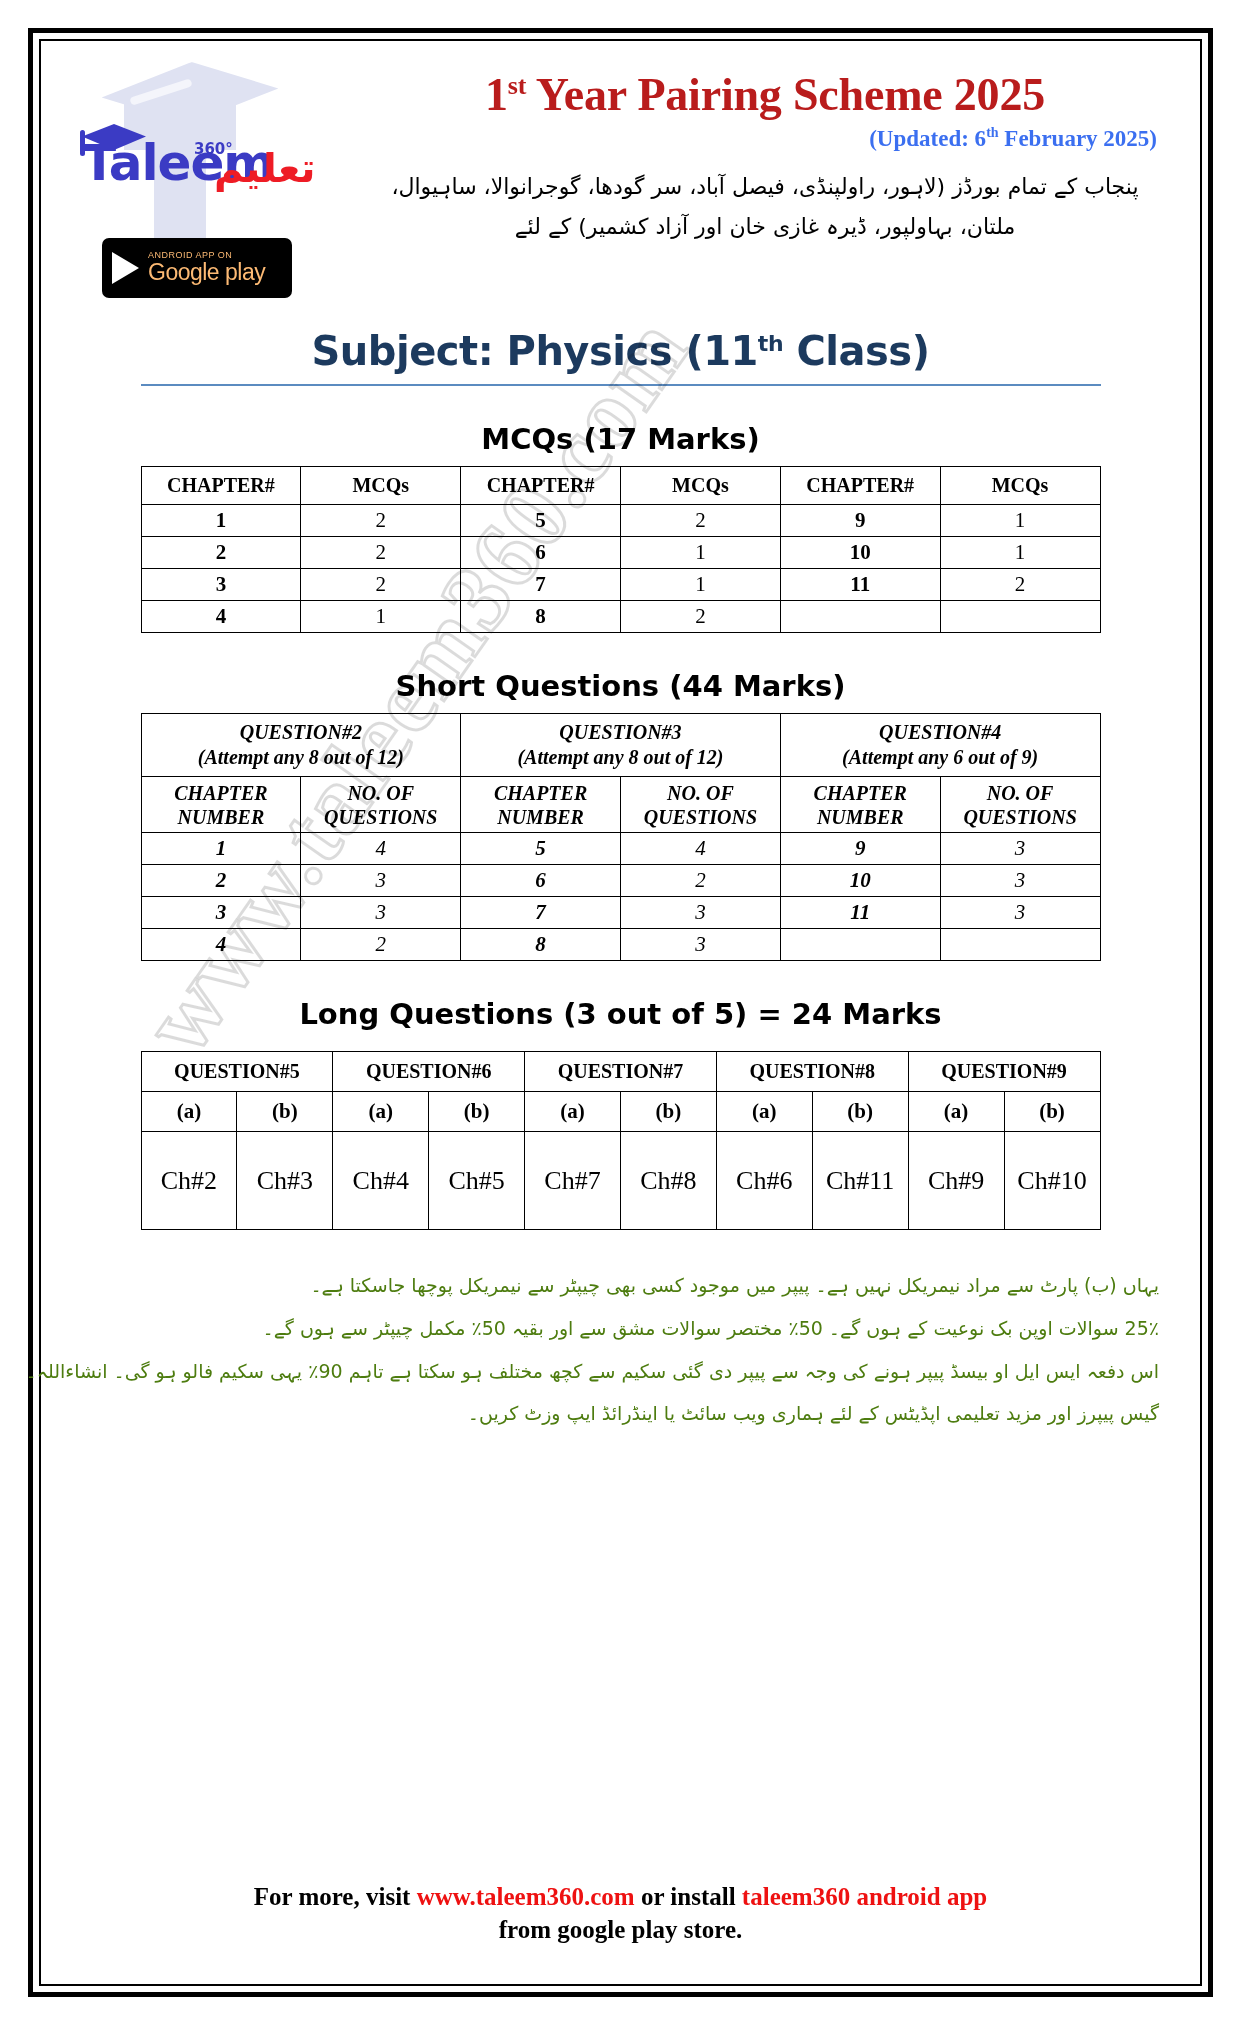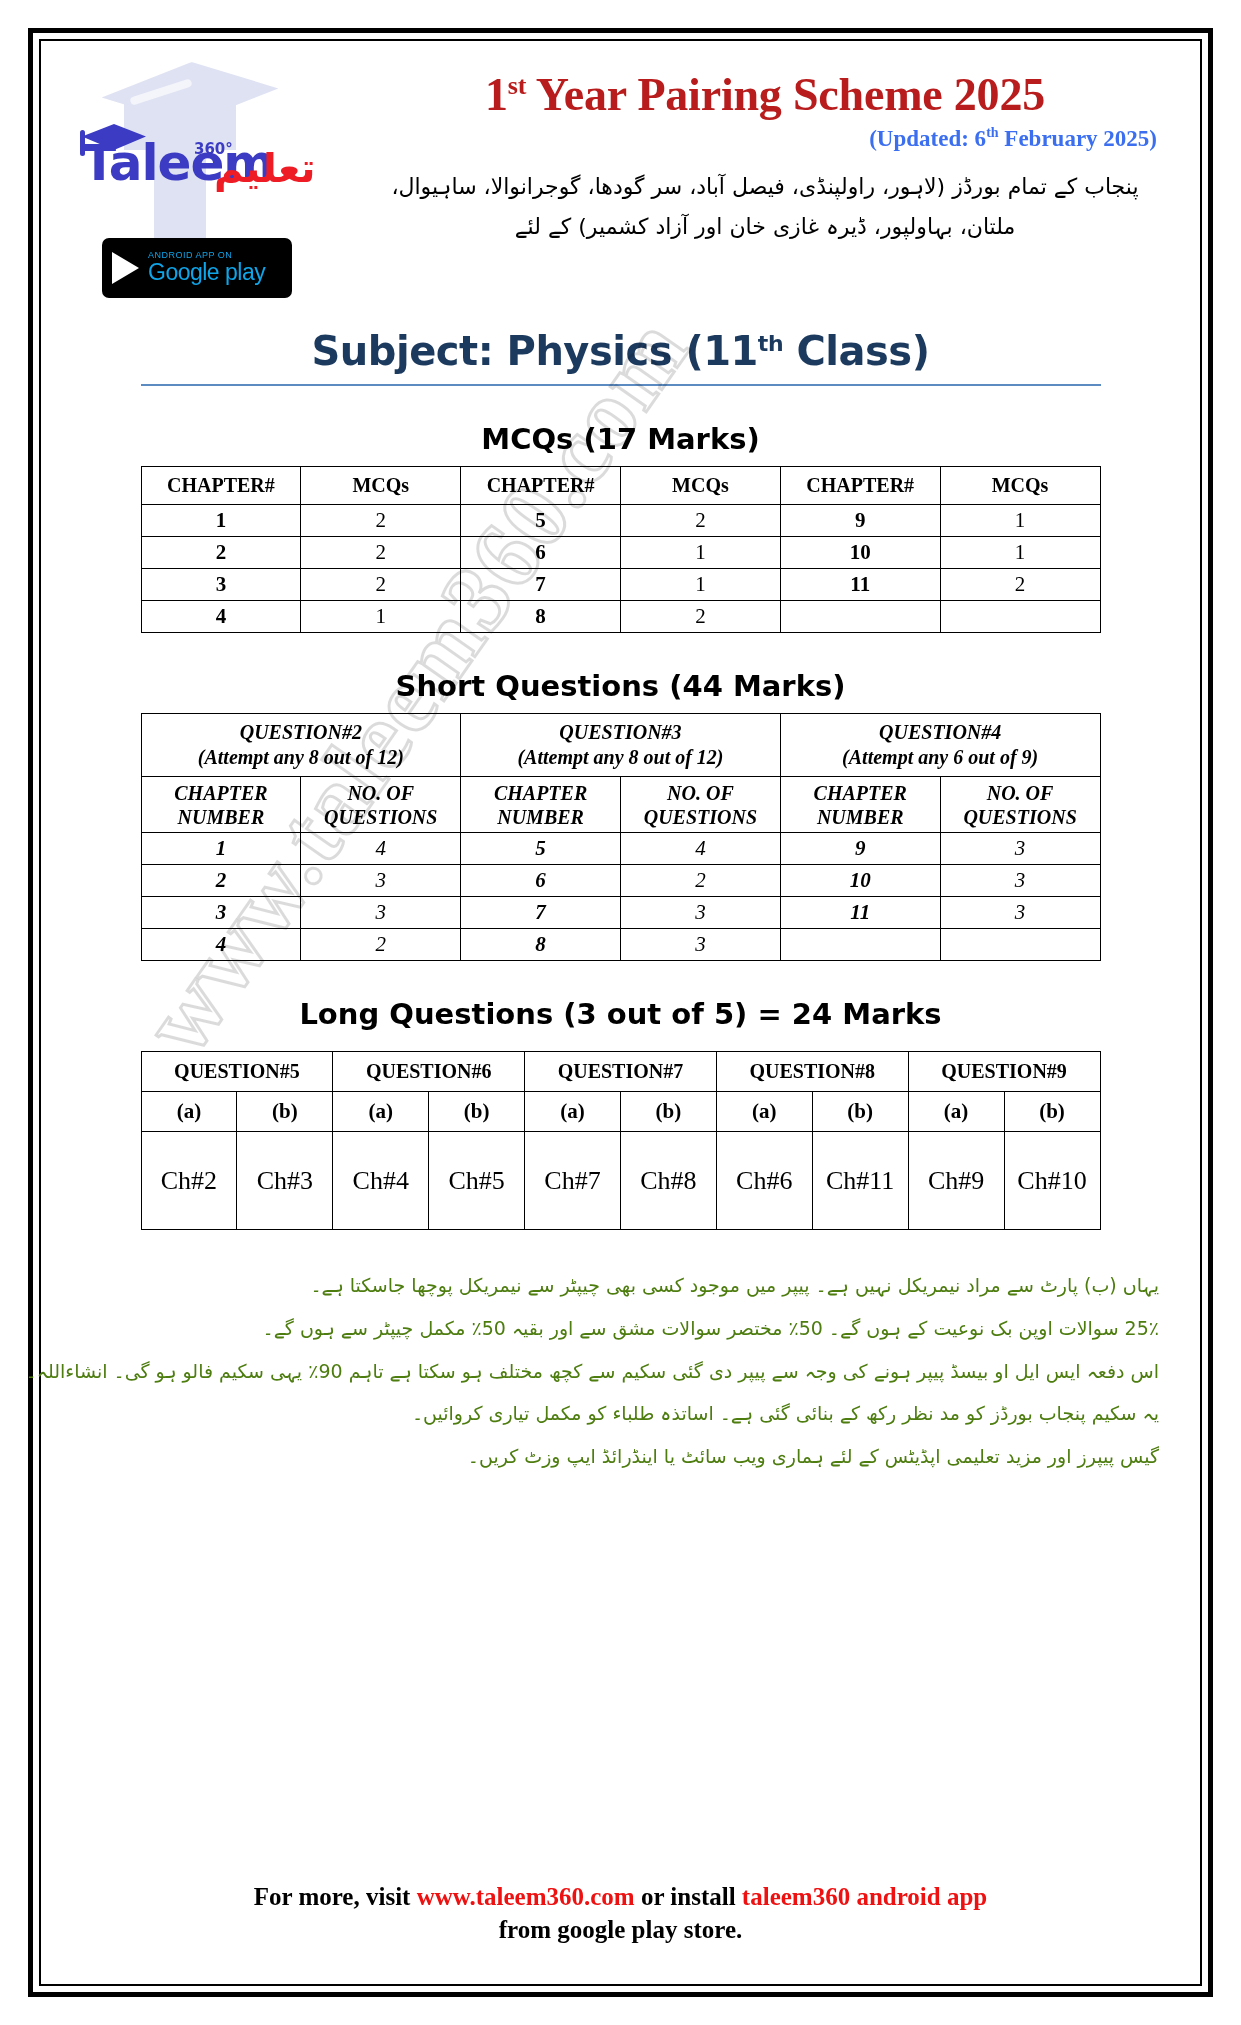--- a/index.html
+++ b/index.html
@@ -135,21 +135,21 @@
     padding: 0 10px;
   }
   .gplay .tri {
     width: 0; height: 0;
     border-top: 16px solid transparent;
     border-bottom: 16px solid transparent;
     border-left: 27px solid #fff;
     margin-right: 9px;
     flex: none;
   }
-  .gplay .gp-txt { color:#0ea5e9; line-height:1.12; }
+  .gplay .gp-txt { color:#fdba74; line-height:1.12; }
   .gplay .gp-small {
     font-family: "Liberation Sans", sans-serif;
     font-size: 9px; letter-spacing: .5px;
   }
   .gplay .gp-big {
     font-family: "Liberation Sans", sans-serif;
     font-size: 23px; font-weight: 400; letter-spacing: -.5px;
   }
 
   .header-text {
@@ -509,21 +509,20 @@
         <td class="chcell">Ch#9</td>
         <td class="chcell">Ch#10</td>
       </tr>
     </tbody>
   </table>
 
   <div class="notes">
     <div>یہاں (ب) پارٹ سے مراد نیمریکل نہیں ہے۔ پیپر میں موجود کسی بھی چیپٹر سے نیمریکل پوچھا جاسکتا ہے۔</div>
     <div>25٪ سوالات اوپن بک نوعیت کے ہوں گے۔ 50٪ مختصر سوالات مشق سے اور بقیہ 50٪ مکمل چیپٹر سے ہوں گے۔</div>
     <div>اس دفعہ ایس ایل او بیسڈ پیپر ہونے کی وجہ سے پیپر دی گئی سکیم سے کچھ مختلف ہو سکتا ہے تاہم 90٪ یہی سکیم فالو ہو گی۔ انشاءاللہ۔</div>
-    <div>یہ سکیم پنجاب بورڈز کو مد نظر رکھ کے بنائی گئی ہے۔ اساتذہ طلباء کو مکمل تیاری کروائیں۔</div>
     <div>گیس پیپرز اور مزید تعلیمی اپڈیٹس کے لئے ہماری ویب سائٹ یا اینڈرائڈ ایپ وزٹ کریں۔</div>
   </div>
 
   <div class="footer">
     <div><span>For more, visit </span><span class="red">www.taleem360.com</span><span> or install </span><span class="red">taleem360 android app</span></div>
     <div>from google play store.</div>
   </div>
 
 </div>
 

